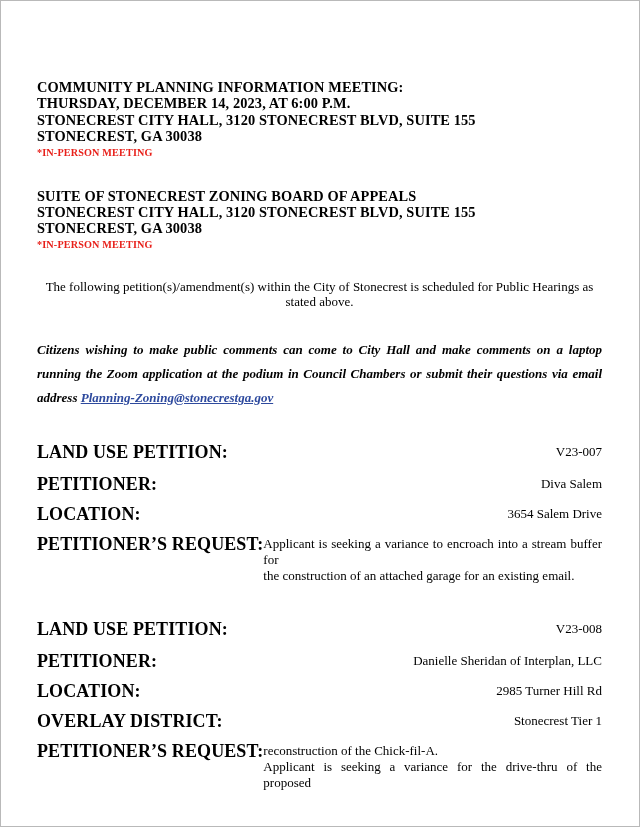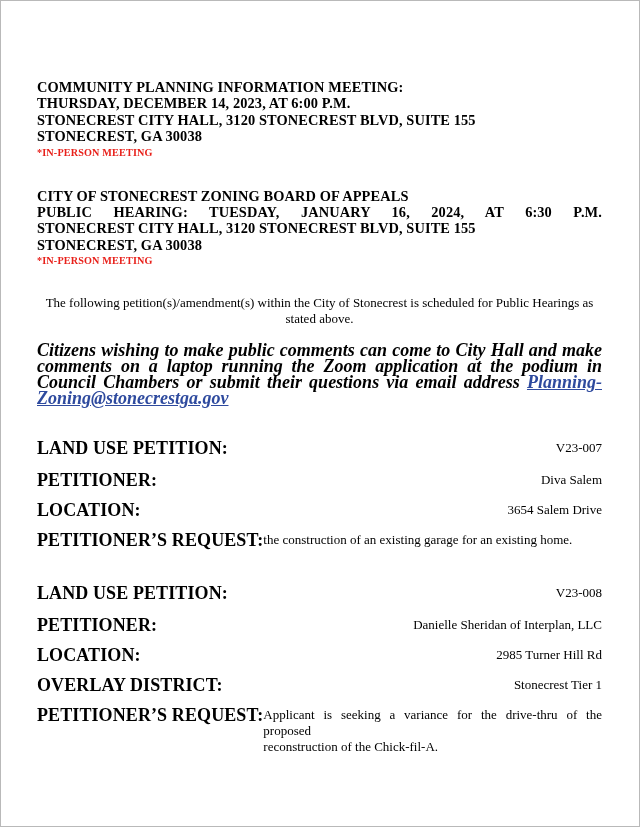--- a/index.html
+++ b/index.html
@@ -62,23 +62,23 @@
   
   .intro {
     margin-top: 28px;
     font-size: 13px;
     line-height: 15.5px;
     text-align: center;
     width: 565px;
   }
 
   .citizens {
-    margin-top: 16px;
-    font-size: 18px;
-    line-height: 16px;
+    margin-top: 28px;
+    font-size: 13px;
+    line-height: 24px;
     font-weight: bold;
     font-style: italic;
     text-align: justify;
     width: 565px;
   }
 
   .email-link {
     color: #2e4a9e;
     text-decoration: underline;
     font-weight: bold;
@@ -145,22 +145,21 @@
       <div class="notice-line">COMMUNITY PLANNING INFORMATION MEETING:</div>
       <div class="notice-line">THURSDAY, DECEMBER 14, 2023, AT 6:00 P.M.</div>
       <div class="notice-line">STONECREST CITY HALL, 3120 STONECREST BLVD, SUITE 155</div>
       <div class="notice-line">STONECREST, GA  30038</div>
       <div class="in-person">*IN-PERSON MEETING</div>
     </div>
 
     <div class="block-gap"></div>
 
     <div class="notice-block">
-      <div class="notice-line">CITY OF STONECREST ZONING BOARD OF APPEALS</div>
-      <div class="notice-line justified">PUBLIC HEARING: TUESDAY, JANUARY 16, 2024, AT 6:30 P.M.</div>
+      <div class="notice-line">SUITE OF STONECREST ZONING BOARD OF APPEALS</div>
       <div class="notice-line">STONECREST CITY HALL, 3120 STONECREST BLVD, SUITE 155</div>
       <div class="notice-line">STONECREST, GA  30038</div>
       <div class="in-person">*IN-PERSON MEETING</div>
     </div>
 
     <div class="intro">The following petition(s)/amendment(s) within the City of Stonecrest is scheduled for Public Hearings as stated above.</div>
 
     <div class="citizens"><span>Citizens wishing to make public comments can come to City Hall and make comments on a laptop running the Zoom application at the podium in Council Chambers or submit their questions via email address </span><a class="email-link" href="#">Planning-Zoning@stonecrestga.gov</a></div>
 
     <div class="petition">
@@ -172,21 +171,22 @@
         <div class="plabel">PETITIONER:</div>
         <div class="pvalue">Diva Salem</div>
       </div>
       <div class="prow tight">
         <div class="plabel">LOCATION:</div>
         <div class="pvalue">3654 Salem Drive</div>
       </div>
       <div class="prow">
         <div class="plabel">PETITIONER’S REQUEST:</div>
         <div class="pvalue justified">
-          <span>the construction of an existing garage for an existing home.</span>
+          <span>Applicant is seeking a variance to encroach into a stream buffer for</span>
+          <span>the construction of an attached garage for an existing email.</span>
         </div>
       </div>
     </div>
 
     <div class="petition second">
       <div class="prow">
         <div class="plabel">LAND USE PETITION:</div>
         <div class="pvalue">V23-008</div>
       </div>
       <div class="prow tight">
@@ -197,20 +197,20 @@
         <div class="plabel">LOCATION:</div>
         <div class="pvalue">2985 Turner Hill Rd</div>
       </div>
       <div class="prow tight">
         <div class="plabel">OVERLAY DISTRICT:</div>
         <div class="pvalue">Stonecrest Tier 1</div>
       </div>
       <div class="prow">
         <div class="plabel">PETITIONER’S REQUEST:</div>
         <div class="pvalue justified">
+          <span>reconstruction of the Chick-fil-A.</span>
           <span>Applicant is seeking a variance for the drive-thru of the proposed</span>
-          <span>reconstruction of the Chick-fil-A.</span>
         </div>
       </div>
     </div>
 
   </div>
 </div>
 
 </body></html>

